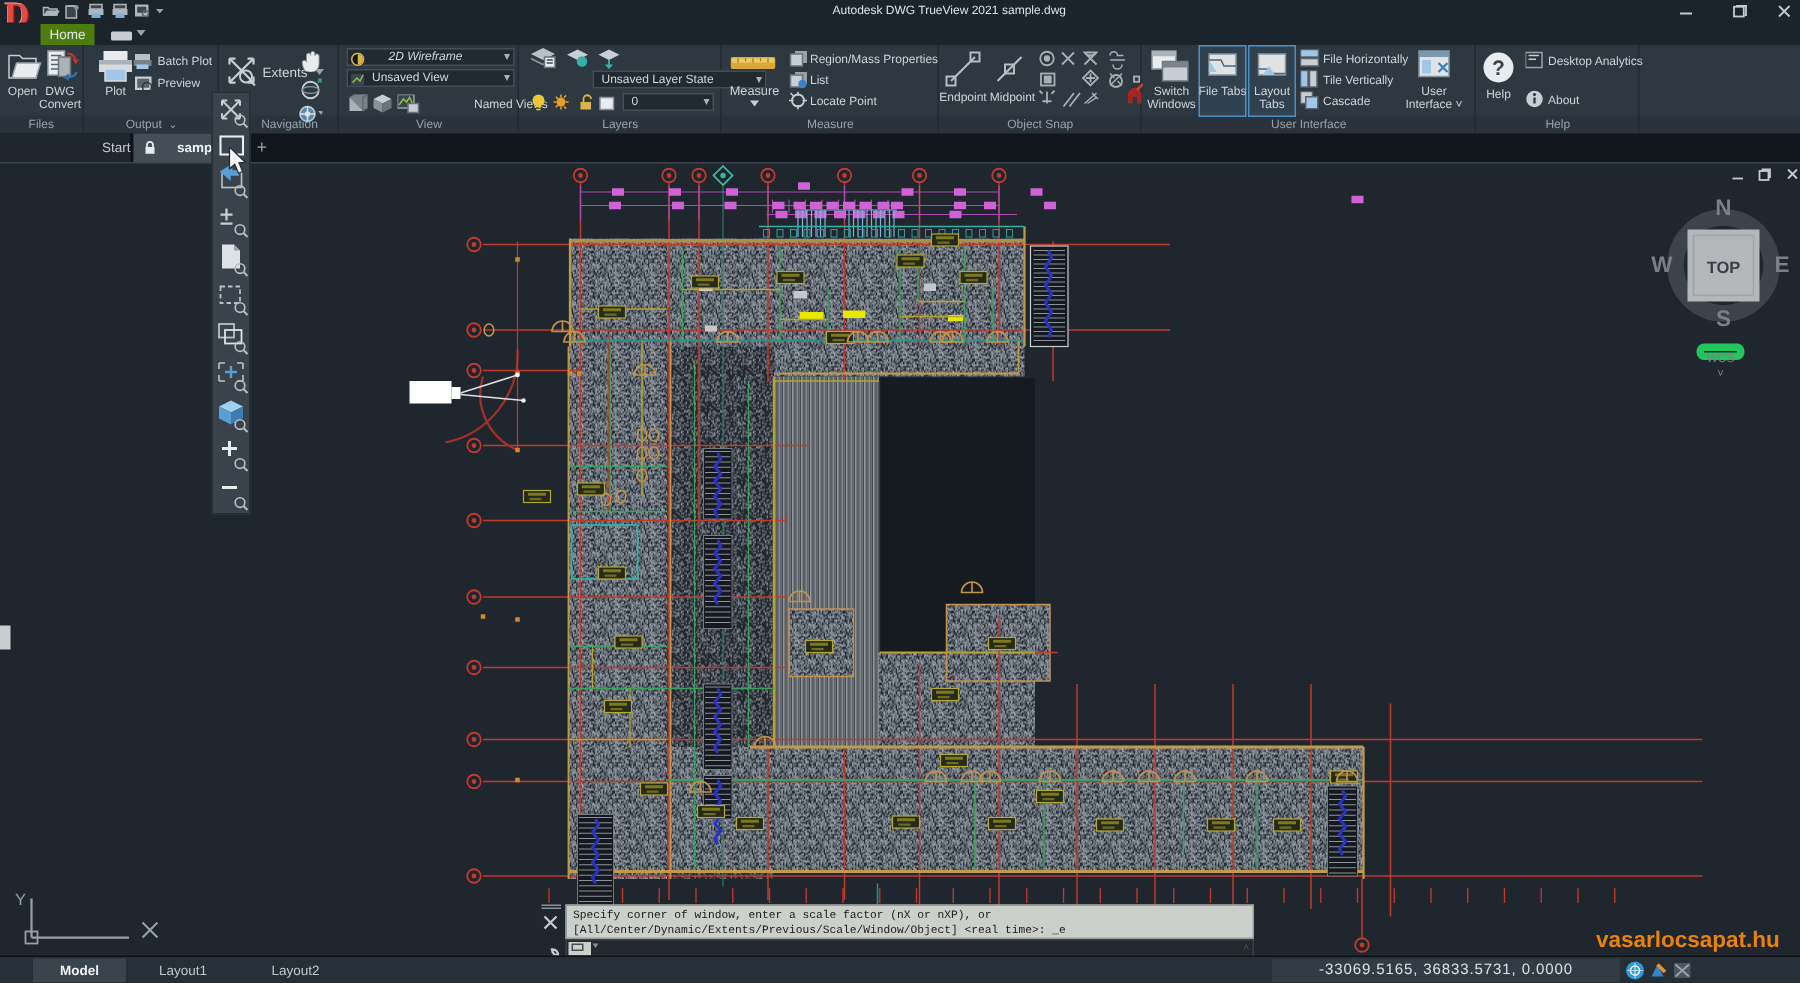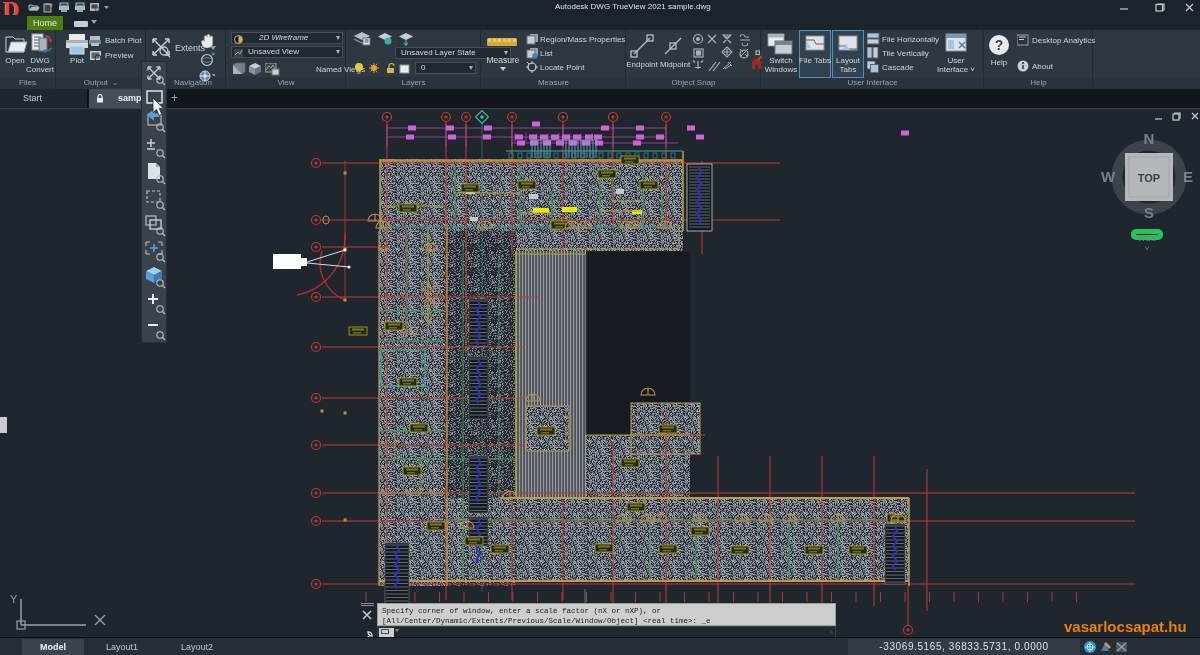--- a/index.html
+++ b/index.html
@@ -328,21 +328,21 @@
       <svg class="abs" style="left:32px;top:30px" width="12" height="12" viewBox="0 0 12 12">
           <circle cx="6" cy="6" r="5.5" fill="#c8ced3"></circle>
           <path d="M6,5 v4" stroke="#2a333b" stroke-width="1.5"></path>
           <circle cx="6" cy="3" r="1" fill="#2a333b"></circle>
         </svg>
       <div class="rowtxt abs" style="left:47px;top:32px;">About</div>
       <div class="plabel">Help</div>
     </div>
   </div>
   <div class="abs" id="filetabs">
-    <div class="abs" style="left:0;top:0;width:88px;height:19px;background:#1f262e;border-right:1px solid #0a0f14;color:#c6ccd1;font-size:9px;text-align:left;line-height:18px;padding-left:23px;">Start</div>
+    <div class="abs" style="left:0;top:0;width:88px;height:19px;background:#1f262e;border-right:1px solid #0a0f14;color:#c6ccd1;font-size:9px;text-align:right;line-height:18px;padding-left:23px;">Start</div>
     <div class="abs" style="left:89px;top:0;width:59px;height:19px;background:#434e57;color:#eef1f3;font-size:9px;line-height:18px;">
       <svg class="abs" style="left:7px;top:5px" width="8" height="9" viewBox="0 0 8 9">
           <path d="M2,4 v-1.5 a2,2 0 0 1 4,0 V4" stroke="#e8ebee" fill="none" stroke-width="1.2"></path>
           <rect x="1" y="4" width="6" height="4.5" fill="#e8ebee"></rect>
         </svg>
       <span style="margin-left:29px;font-weight:bold;">sample</span>
     </div>
     <div class="abs" style="left:171px;top:5px;width:10px;height:10px;color:#9aa2a8;font-size:12px;line-height:9px;">+</div>
   </div>
   <div class="abs" id="canvas">

